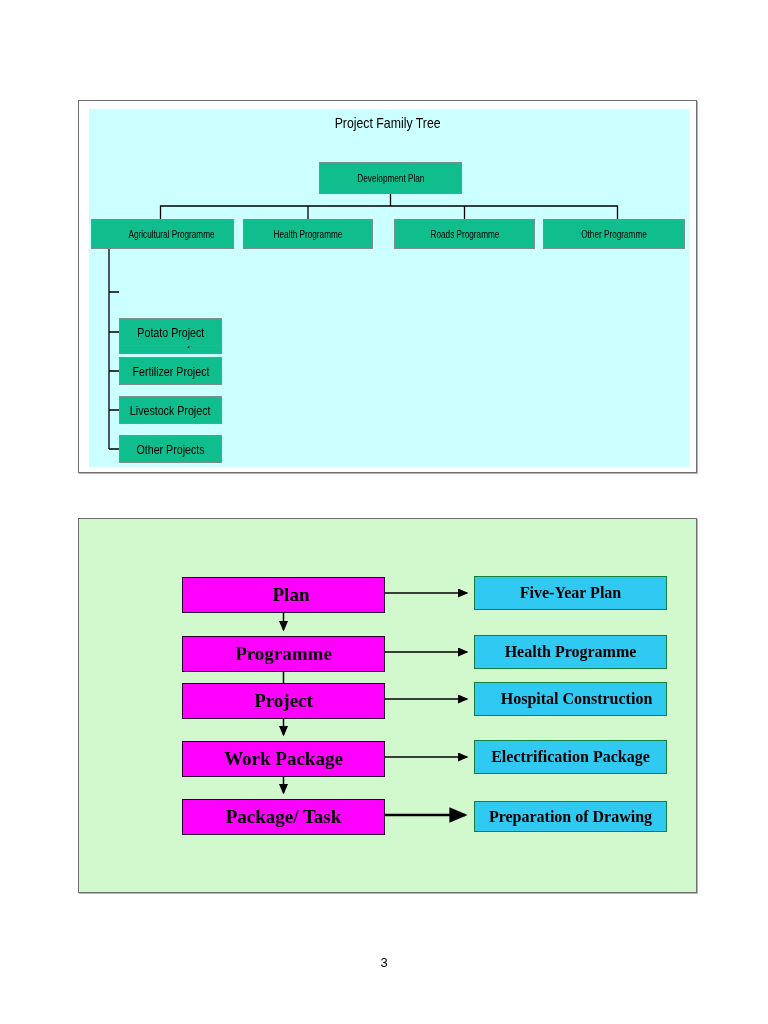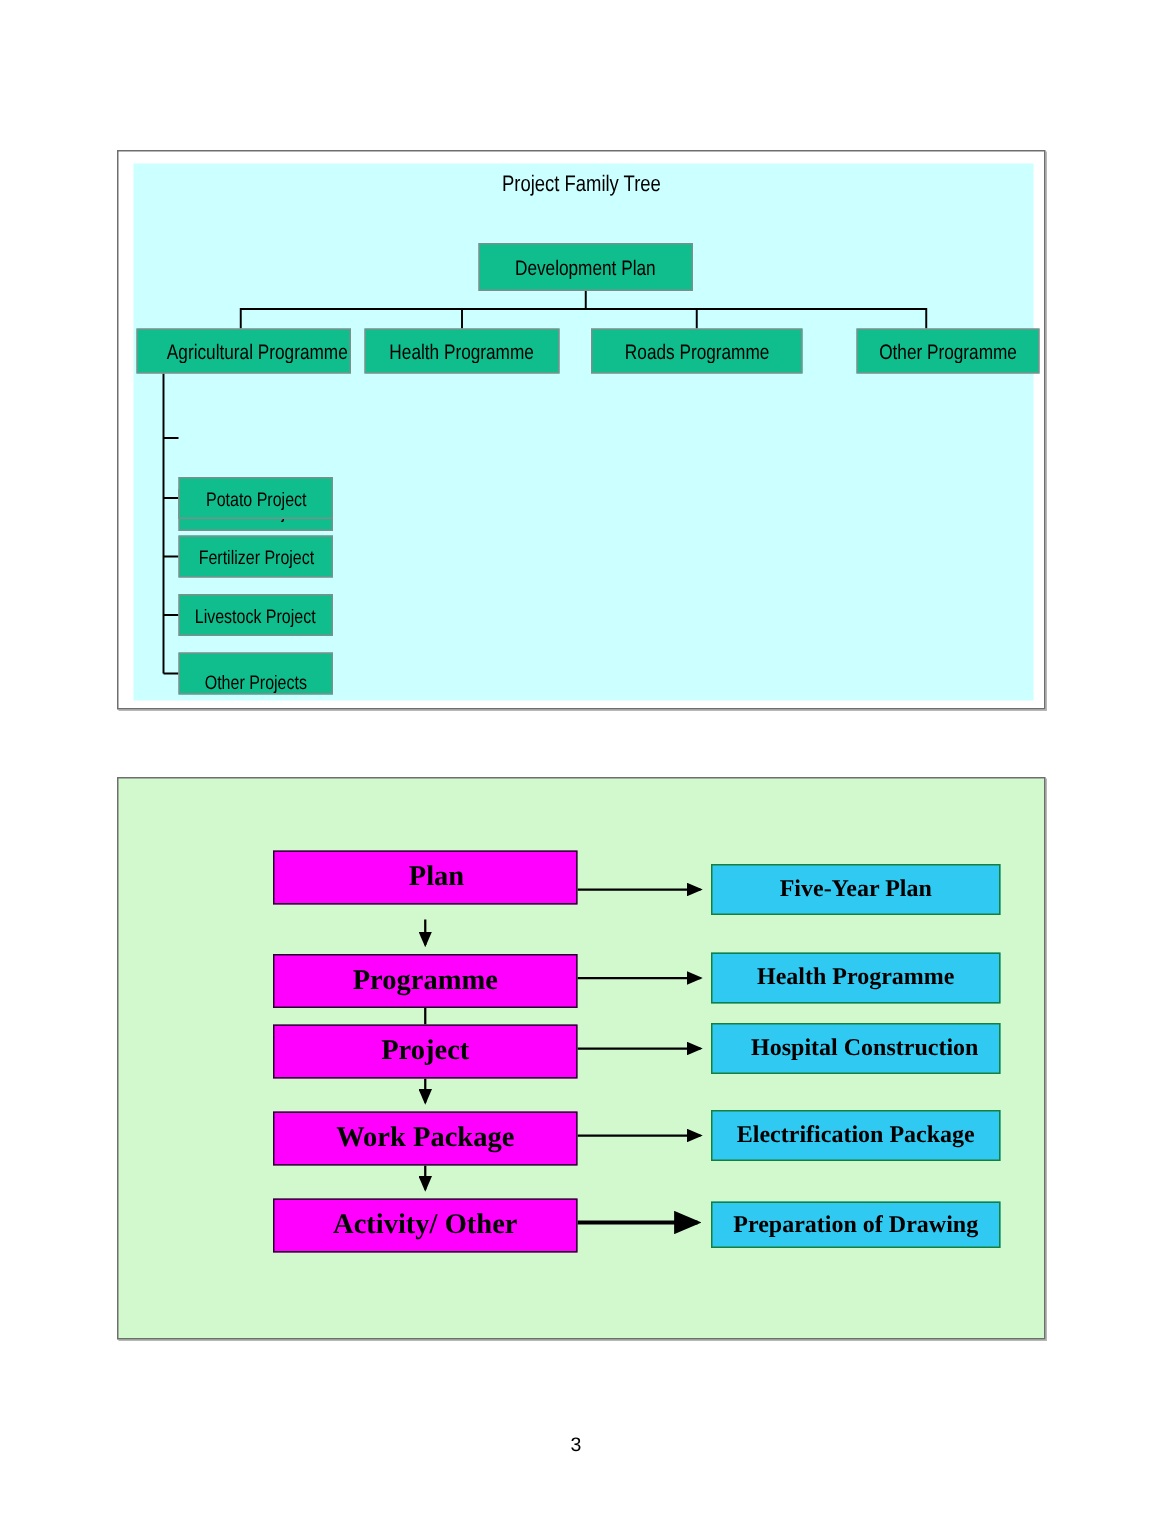--- a/index.html
+++ b/index.html
@@ -18,21 +18,21 @@
 
   
   .cx{display:inline-block;transform:scaleX(0.82);transform-origin:50% 50%;white-space:nowrap;}
 
   .fig-title{position:absolute;left:0;right:0;top:13px;text-align:center;
              font-size:15px;color:#000;}
 
   
   .gbox{position:absolute;background:#0fbd8d;border:1.5px solid #7d8f8a;
         box-sizing:border-box;display:flex;align-items:center;justify-content:center;
-        font-size:14px;color:#000;}
+        font-size:10px;color:#000;}
   .gbox.small{font-size:13px;}
 
   
   .mbox{position:absolute;left:103px;width:203px;height:36px;background:#ff00ff;
         border:1px solid #25002a;box-sizing:border-box;
         display:flex;align-items:center;justify-content:center;
         font-family:"Liberation Serif",serif;font-weight:bold;font-size:19px;color:#000;}
   .bbox{position:absolute;left:395px;width:193px;height:34px;background:#30c9f2;
         border:1px solid #15803d;box-sizing:border-box;
         display:flex;align-items:center;justify-content:center;
@@ -64,37 +64,37 @@
 
     <div class="gbox" style="left:12px;top:118px;width:143px;height:30px;padding-left:19px;">
       <span class="cx">Agricultural Programme</span>
     </div>
     <div class="gbox" style="left:164px;top:118px;width:130px;height:30px;">
       <span class="cx">Health Programme</span>
     </div>
     <div class="gbox" style="left:315px;top:118px;width:141px;height:30px;">
       <span class="cx">Roads Programme</span>
     </div>
-    <div class="gbox" style="left:492px;top:118px;width:122px;height:30px;">
+    <div class="gbox" style="left:464px;top:118px;width:142px;height:30px;">
       <span class="cx">Other Programme</span>
     </div>
 
     <div class="gbox small" style="left:40px;top:177px;width:103px;height:28px;margin-top:48px;">
       <span class="cx">Wheat Project</span>
     </div>
     <div class="gbox small" style="left:40px;top:217px;width:103px;height:28px;">
       <span class="cx">Potato Project</span>
     </div>
     <div class="gbox small" style="left:40px;top:256px;width:103px;height:28px;">
       <span class="cx">Fertilizer Project</span>
     </div>
     <div class="gbox small" style="left:40px;top:295px;width:103px;height:28px;">
       <span class="cx">Livestock Project</span>
     </div>
-    <div class="gbox small" style="left:40px;top:334px;width:103px;height:28px;align-items:flex-end;">
+    <div class="gbox small" style="left:40px;top:334px;width:103px;height:28px;">
       <span class="cx">Other Projects</span>
     </div>
   </section>
 
   <section class="panel panel-bottom">
 
     <svg class="overlay" width="619" height="375" viewBox="0 0 619 375">
       <defs>
         <marker id="ah" markerWidth="7" markerHeight="6" refX="6" refY="3" orient="auto">
           <polygon points="0,0 7,3 0,6" fill="#000"></polygon>
@@ -106,34 +106,34 @@
       <path d="M204.5 200 V216" fill="none" stroke="#000" stroke-width="1.5" marker-end="url(#ah)"></path>
       <path d="M204.5 258 V274" fill="none" stroke="#000" stroke-width="1.5" marker-end="url(#ah)"></path>
 
       <path d="M306 74 H388" fill="none" stroke="#000" stroke-width="1.5" marker-end="url(#ah)"></path>
       <path d="M306 133 H388" fill="none" stroke="#000" stroke-width="1.5" marker-end="url(#ah)"></path>
       <path d="M306 180 H388" fill="none" stroke="#000" stroke-width="1.5" marker-end="url(#ah)"></path>
       <path d="M306 238 H388" fill="none" stroke="#000" stroke-width="1.5" marker-end="url(#ah)"></path>
       <path d="M306 296 H386" fill="none" stroke="#000" stroke-width="2.6" marker-end="url(#ah)"></path>
     </svg>
 
-    <div class="mbox" style="top:48px;padding-left:15px;">
+    <div class="mbox" style="top:58px;padding-left:15px;">
         <span>Plan</span>
       </div>
     <div class="mbox" style="top:117px;">
         <span>Programme</span>
       </div>
     <div class="mbox" style="top:222px;">
         <span>Work Package</span>
       </div>
     <div class="mbox" style="top:164px;">
         <span>Project</span>
       </div>
     <div class="mbox" style="top:280px;">
-        <span>Activity/ Other</span>
+        <span>Package/ Task</span>
       </div>
 
     <div class="bbox" style="top:57px;">
         <span>Five-Year Plan</span>
       </div>
     <div class="bbox" style="top:116px;">
         <span>Health Programme</span>
       </div>
     <div class="bbox" style="top:163px;padding-left:12px;">
         <span>Hospital Construction</span>

